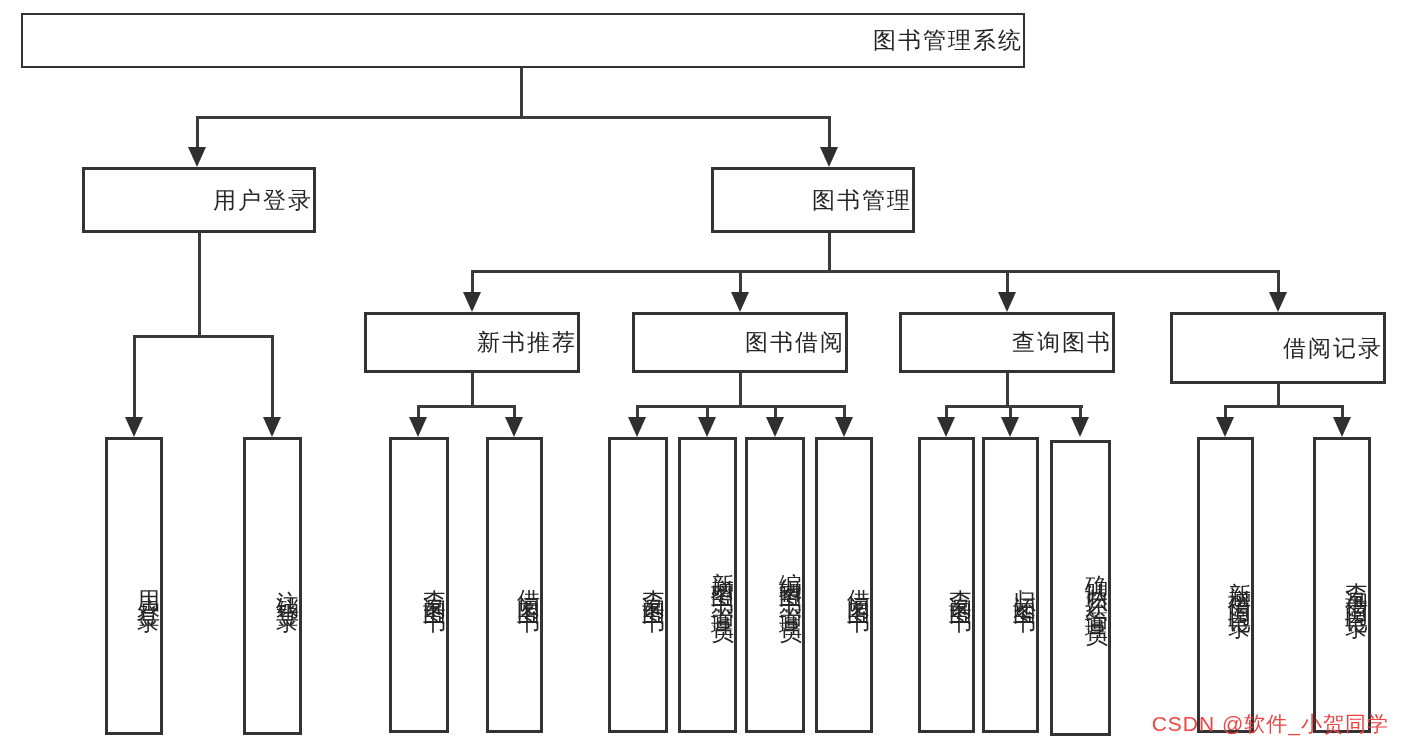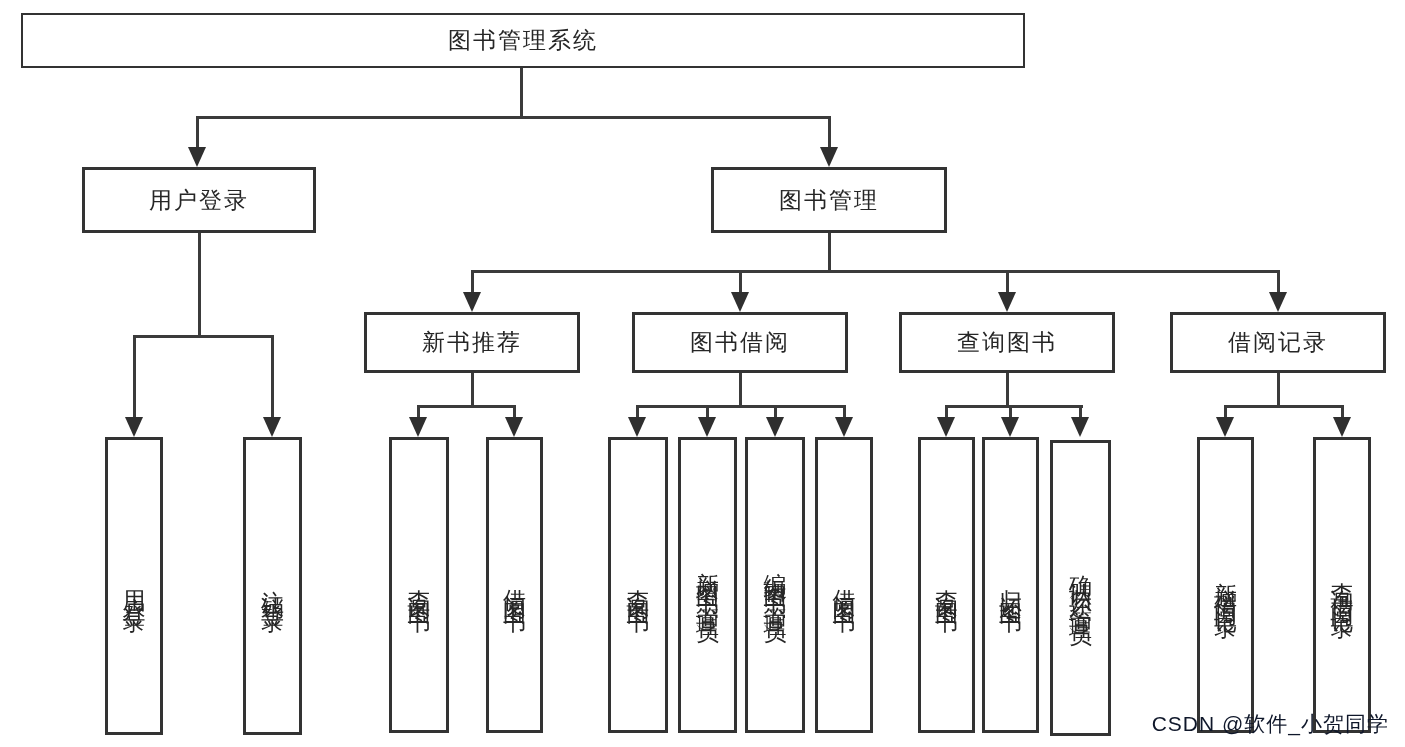--- a/index.html
+++ b/index.html
@@ -2,38 +2,38 @@
 <html><head>
 <meta charset="utf-8">
 <style>
   html,body{margin:0;padding:0;background:#ffffff;}
   #canvas{
     position:relative;width:1405px;height:747px;background:#ffffff;overflow:hidden;
     font-family:"Liberation Sans","DejaVu Sans",sans-serif;
   }
   .box{
     position:absolute;background:#ffffff;border:3px solid #333333;box-sizing:border-box;
-    display:flex;align-items:center;justify-content:center;
+    display:flex;align-items:center;justify-content:flex-end;
   }
   .box.root{border-width:2px;}
   .hlabel{
     font-size:23px;color:#262626;letter-spacing:2px;white-space:nowrap;
   }
   .vlabel{
     writing-mode:vertical-rl;text-orientation:mixed;
     font-size:23px;color:#262626;letter-spacing:7px;line-height:1;white-space:nowrap;
   }
   .ln{position:absolute;background:#3b3b3b;}
   .arrow{
     position:absolute;width:0;height:0;
     border-left:9px solid transparent;border-right:9px solid transparent;
     border-top:20px solid #2f2f2f;
   }
   .watermark{
-    position:absolute;right:16px;bottom:9px;font-size:21px;color:#0f172a;
+    position:absolute;right:16px;bottom:9px;font-size:21px;color:#ef4444;
     letter-spacing:1px;white-space:nowrap;
   }
 </style>
 </head>
 <body>
 
 <div id="canvas">
 
   <div class="ln" style="left:520px;top:68px;width:3px;height:50px;"></div>
   <div class="ln" style="left:196px;top:116px;width:635px;height:3px;"></div>
@@ -95,34 +95,34 @@
   <div class="arrow" style="left:1216px;top:417px;"></div>
   <div class="arrow" style="left:1333px;top:417px;"></div>
 
   <div class="box root" style="left:21px;top:13px;width:1004px;height:55px;">
     <span class="hlabel">图书管理系统</span>
   </div>
 
   <div class="box" style="left:82px;top:167px;width:234px;height:66px;">
     <span class="hlabel">用户登录</span>
   </div>
-  <div class="box" style="left:711px;top:167px;width:236px;height:66px;">
+  <div class="box" style="left:711px;top:167px;width:204px;height:66px;">
     <span class="hlabel">图书管理</span>
   </div>
 
   <div class="box" style="left:632px;top:312px;width:216px;height:61px;">
     <span class="hlabel">图书借阅</span>
   </div>
   <div class="box" style="left:364px;top:312px;width:216px;height:61px;">
     <span class="hlabel">新书推荐</span>
   </div>
   <div class="box" style="left:899px;top:312px;width:216px;height:61px;">
     <span class="hlabel">查询图书</span>
   </div>
-  <div class="box" style="left:1170px;top:312px;width:216px;height:61px;">
+  <div class="box" style="left:1170px;top:312px;width:216px;height:72px;">
     <span class="hlabel">借阅记录</span>
   </div>
 
   <div class="box" style="left:105px;top:437px;width:58px;height:298px;">
     <span class="vlabel">用户登录</span>
   </div>
   <div class="box" style="left:243px;top:437px;width:59px;height:298px;">
     <span class="vlabel">注销登录</span>
   </div>
 

